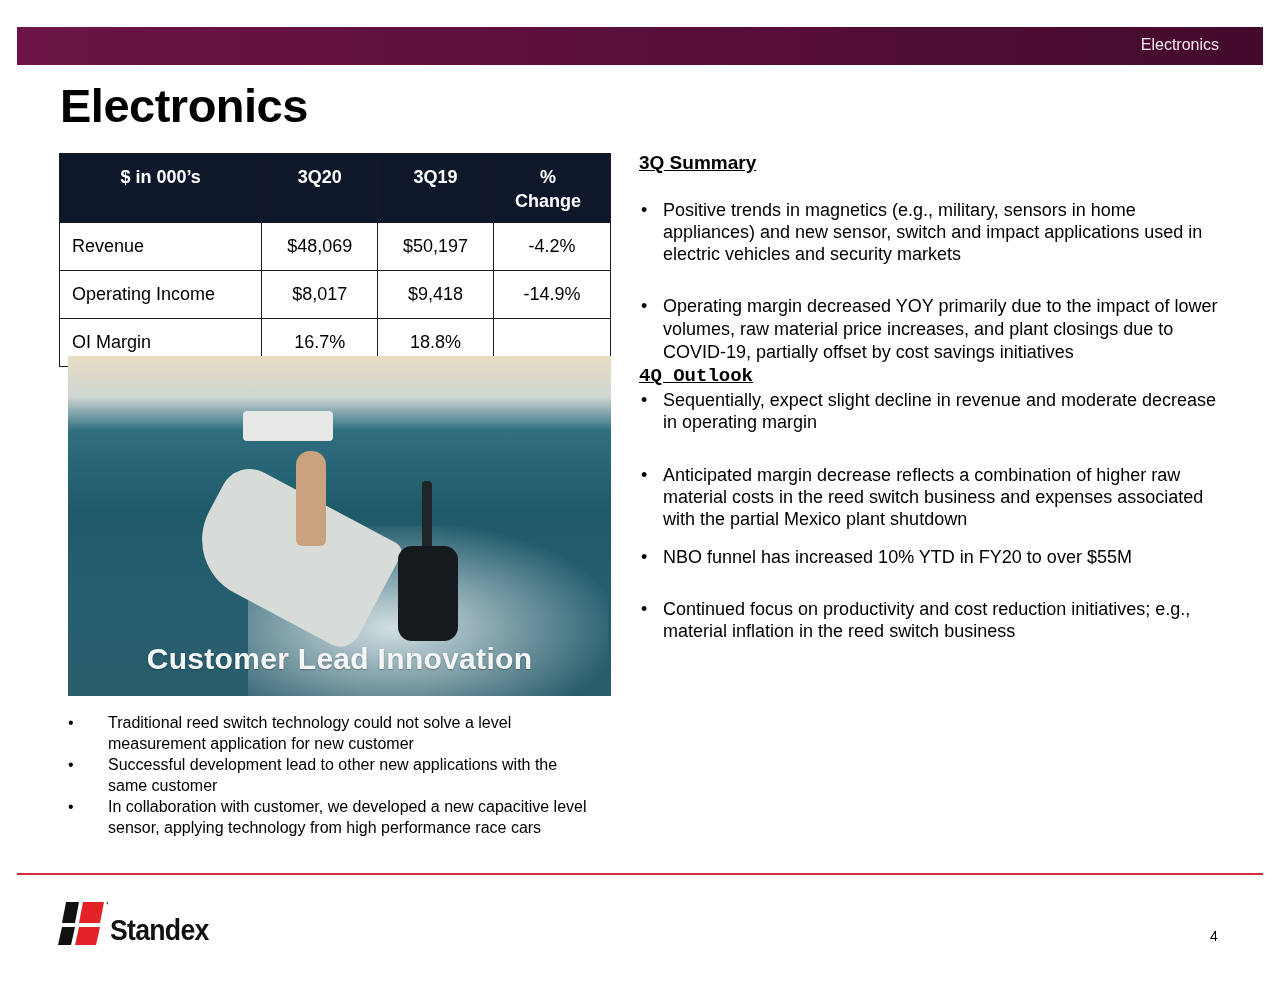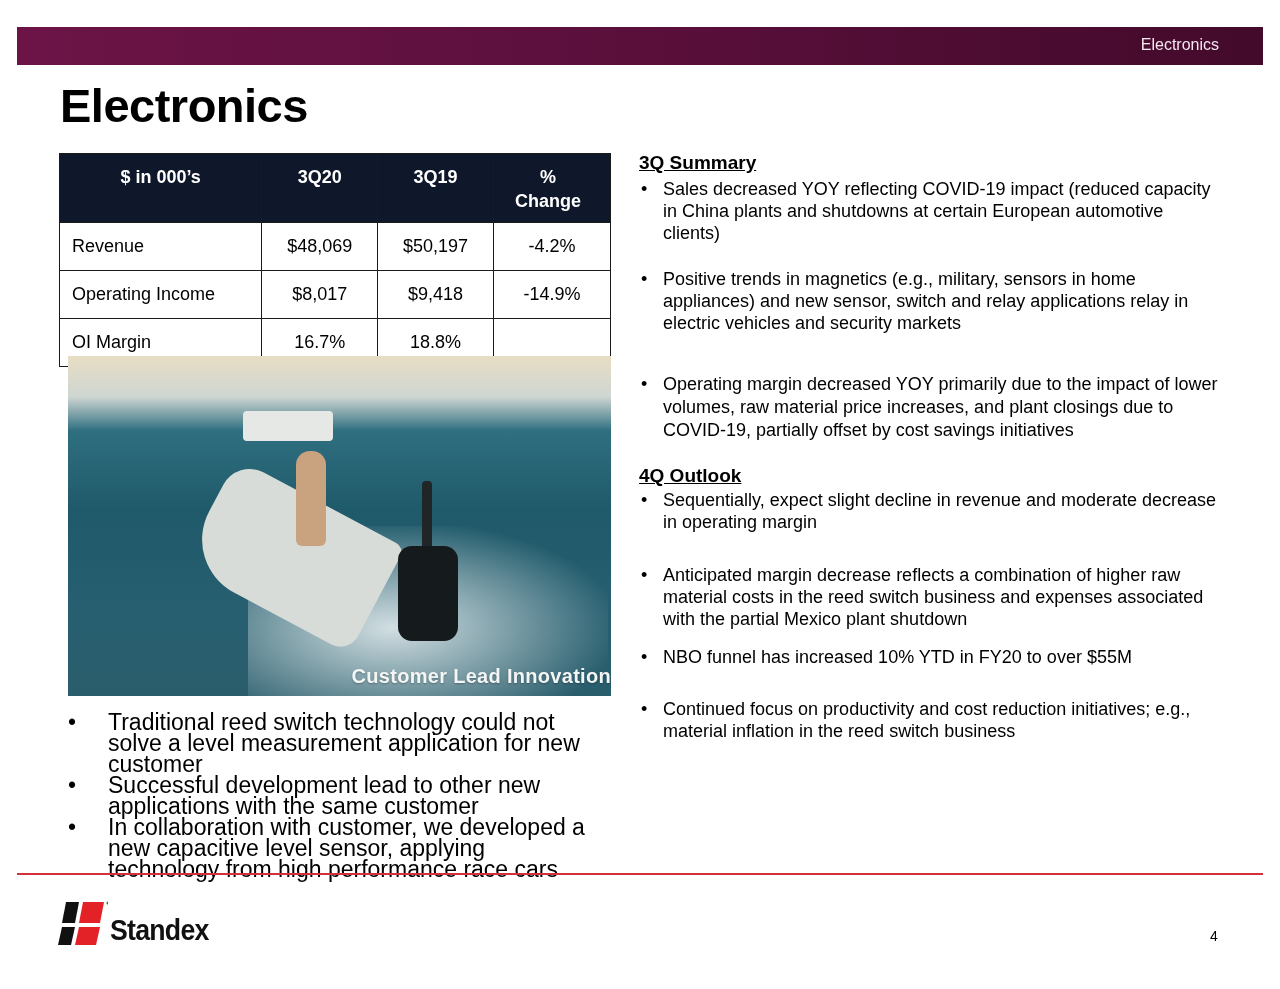--- a/index.html
+++ b/index.html
@@ -59,27 +59,27 @@
   }
   .photo .tower {
     position: absolute; left: 175px; top: 55px; width: 90px; height: 30px;
     background: #e6e8e6; border-radius: 4px;
   }
   .photo .person {
     position: absolute; left: 228px; top: 95px; width: 30px; height: 95px;
     background: #c9a27f; border-radius: 14px 14px 6px 6px;
   }
   .photo-caption {
-    position: absolute; left: 0; width: 100%; bottom: 8px; text-align: right;
-    color: #f4f6f6; font-size: 20px; font-weight: bold; letter-spacing: 0.3px;
+    position: absolute; left: 0; width: 100%; bottom: 20px; text-align: center;
+    color: #f4f6f6; font-size: 30px; font-weight: bold; letter-spacing: 0.3px;
     text-shadow: 0 1px 2px rgba(0,0,0,0.3);
   }
 
   .left-bullets {
-    position: absolute; left: 60px; top: 712px; width: 540px; font-size: 23px;
+    position: absolute; left: 60px; top: 712px; width: 540px; font-size: 16px;
     line-height: 21px; list-style: none;
   }
   .left-bullets li { position: relative; padding-left: 48px; }
   .left-bullets li::before {
     content: "•"; position: absolute; left: 8px; top: 0;
   }
 
   .right-col {
     position: absolute; left: 639px; top: 151px; width: 580px; font-size: 18px;
     line-height: 22px;
@@ -161,25 +161,24 @@
 
 <ul class="left-bullets">
   <li>Traditional reed switch technology could not solve a level measurement application for new customer</li>
   <li>Successful development lead to other new applications with the same customer</li>
   <li>In collaboration with customer, we developed a new capacitive level sensor, applying technology from high performance race cars</li>
 </ul>
 
 <div class="right-col">
   <div class="section-head">3Q Summary</div>
   <ul class="rb">
-    <li style="margin-top:3px;">Sales decreased YOY reflecting COVID-19 impact (reduced capacity in China plants and shutdowns at certain European automotive clients)</li>
-    <li style="margin-top:24px;">Positive trends in magnetics (e.g., military, sensors in home appliances) and new sensor, switch and relay applications relay in electric vehicles and security markets</li>
-    <li style="margin-top:39px;line-height:23px;">Operating margin decreased YOY primarily due to the impact of lower volumes, raw material price increases, and plant closings due to COVID-19, partially offset by cost savings initiatives</li>
+    <li style="margin-top:24px;">Positive trends in magnetics (e.g., military, sensors in home appliances) and new sensor, switch and impact applications used in electric vehicles and security markets</li>
+    <li style="margin-top:30px;line-height:23px;">Operating margin decreased YOY primarily due to the impact of lower volumes, raw material price increases, and plant closings due to COVID-19, partially offset by cost savings initiatives</li>
   </ul>
-  <div class="section-head" style="margin-top:22px;">4Q Outlook</div>
+  <div class="section-head" style="font-family:Liberation Mono, monospace;">4Q Outlook</div>
   <ul class="rb">
     <li style="margin-top:1px;">Sequentially, expect slight decline in revenue and moderate decrease in operating margin</li>
     <li style="margin-top:31px;">Anticipated margin decrease reflects a combination of higher raw material costs in the reed switch business and expenses associated with the partial Mexico plant shutdown</li>
     <li style="margin-top:16px;">NBO funnel has increased 10% YTD in FY20 to over $55M</li>
     <li style="margin-top:30px;">Continued focus on productivity and cost reduction initiatives; e.g., material inflation in the reed switch business</li>
   </ul>
 </div>
 
 <div class="bottom-rule"></div>
 

